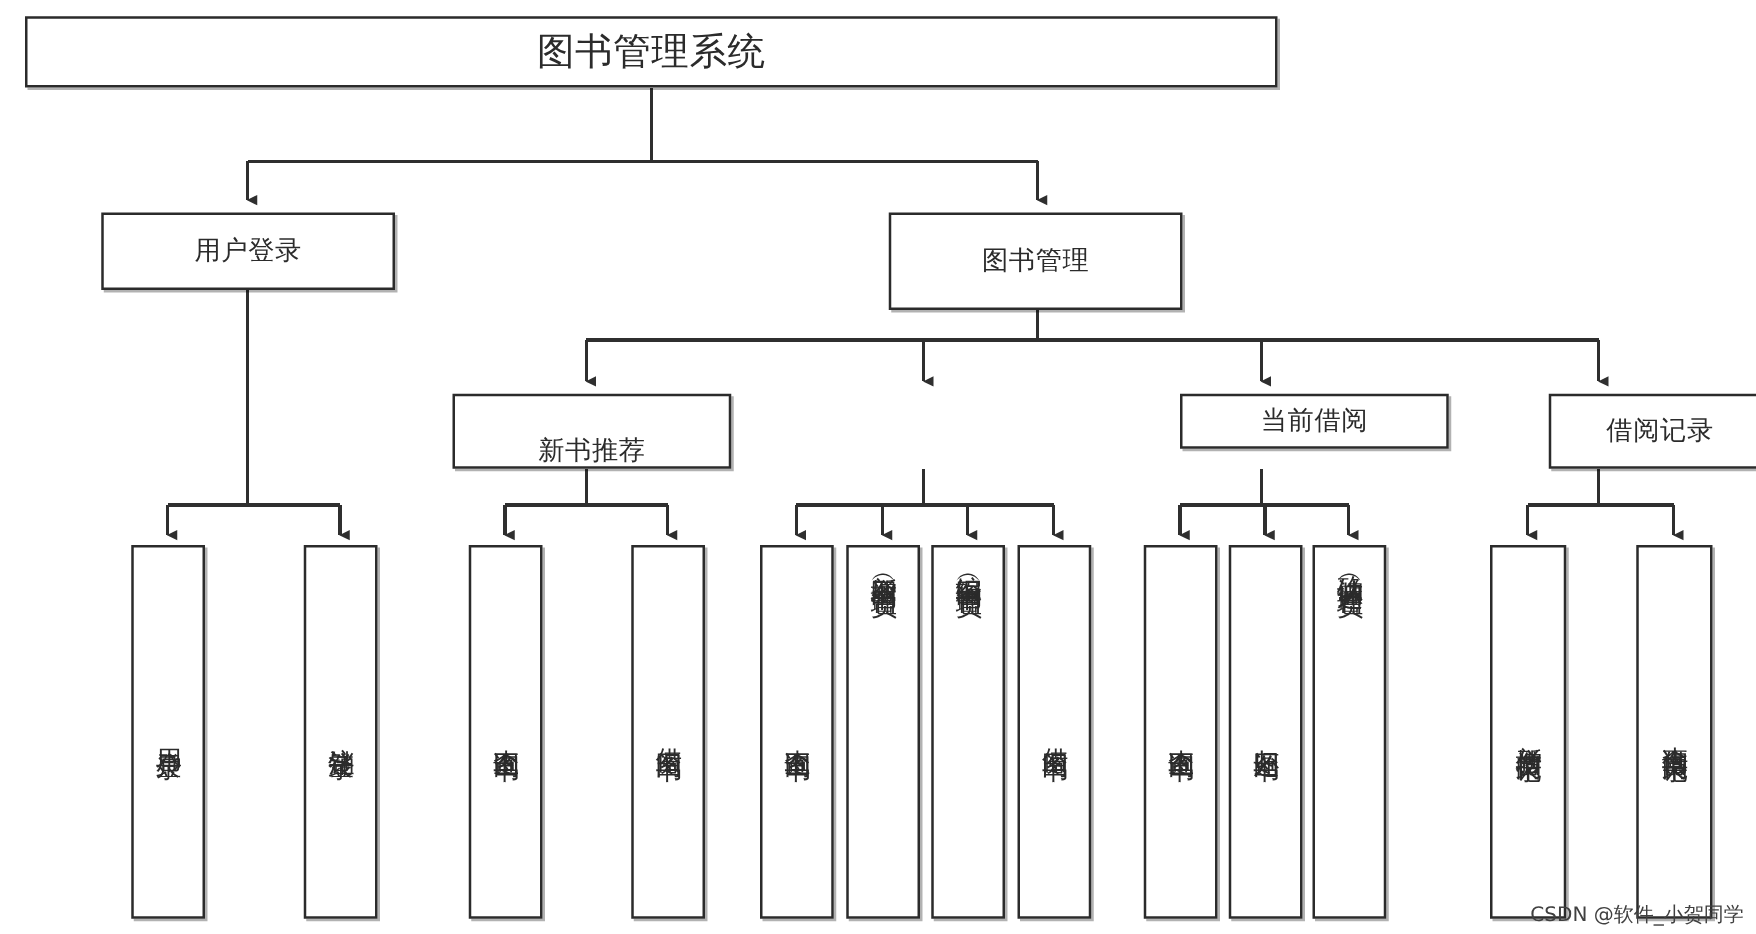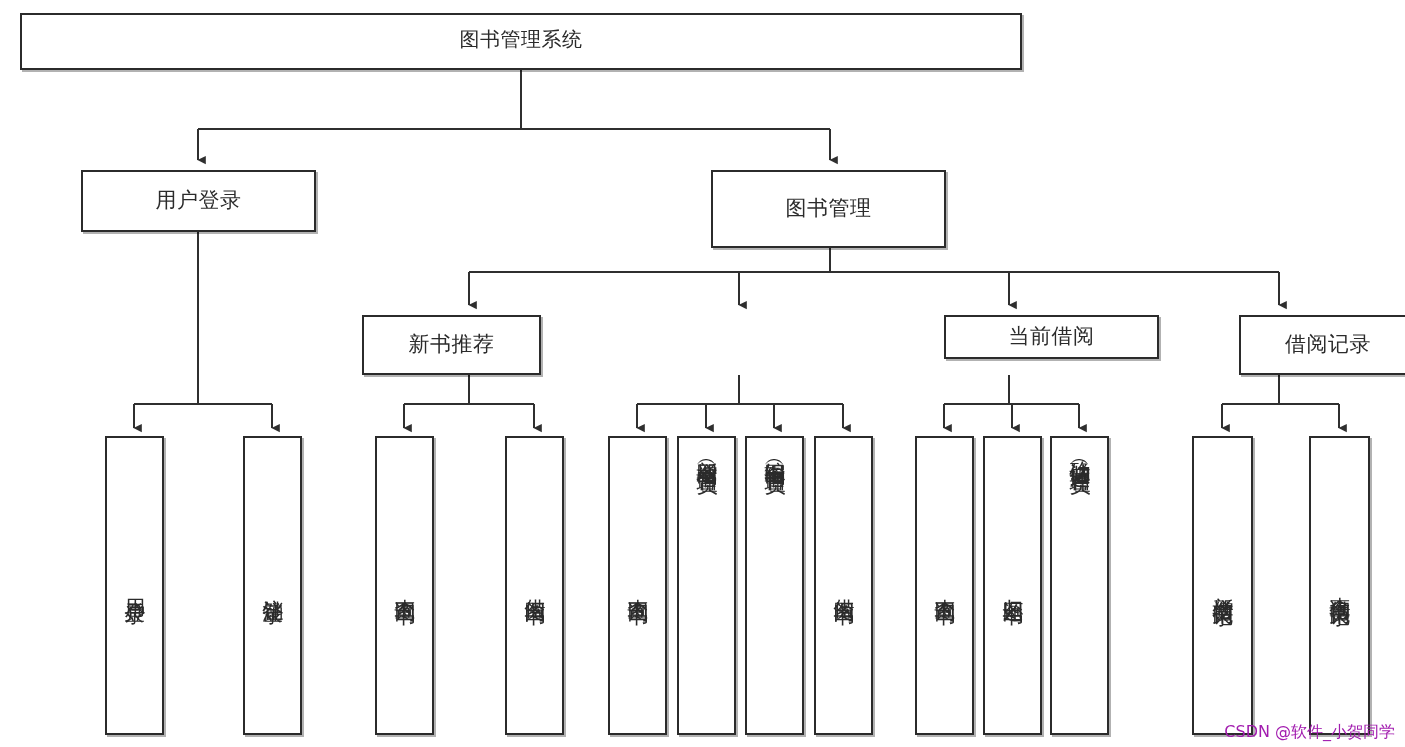--- a/index.html
+++ b/index.html
@@ -40,23 +40,22 @@
     color: #2b2b2b;
     text-align: center;
     line-height: 1.12;
     white-space: nowrap;
   }
   .node.h .lbl {
     font-size: 21px;
     letter-spacing: 0.5px;
   }
   .node.root .lbl {
-    font-size: 20px;
+    font-size: 30px;
     letter-spacing: 0.5px;
-    font-family: Liberation Mono, monospace;
   }
   .node.v {
     align-items: flex-start;
     justify-content: center;
     padding-top: 6px;
   }
   .node.v .lbl {
     writing-mode: vertical-rl;
     text-orientation: upright;
     -webkit-writing-mode: vertical-rl;
@@ -66,21 +65,21 @@
   }
   .node.v.mid {
     align-items: center;
     padding-top: 0;
   }
   #watermark {
     position: absolute;
     right: 10px;
     bottom: 4px;
     font-size: 16px;
-    color: #a21caf;
+    color: #404040;
     z-index: 3;
     white-space: nowrap;
   }
 </style>
 </head>
 <body>
 
 <div id="canvas">
 
   <svg id="wires" viewBox="0 0 1405 747" xmlns="http://www.w3.org/2000/svg">
@@ -139,21 +138,21 @@
   </div>
 
   <div class="node h" style="left:81px; top:170px; width:235px; height:62px;">
     <span class="lbl">用户登录</span>
   </div>
 
   <div class="node h" style="left:711px; top:170px; width:235px; height:78px;">
     <span class="lbl">图书管理</span>
   </div>
 
-  <div class="node h" style="left:362px; top:315px; width:179px; height:60px;">
+  <div class="node h" style="left:362px; top:315px; width:223px; height:60px;align-items:flex-end;">
     <span class="lbl">新书推荐</span>
   </div>
 
 
   <div class="node h" style="left:944px; top:315px; width:215px; height:44px;font-family:Liberation Serif, serif;">
     <span class="lbl">当前借阅</span>
   </div>
 
   <div class="node h" style="left:1239px; top:315px; width:178px; height:60px;">
     <span class="lbl">借阅记录</span>

